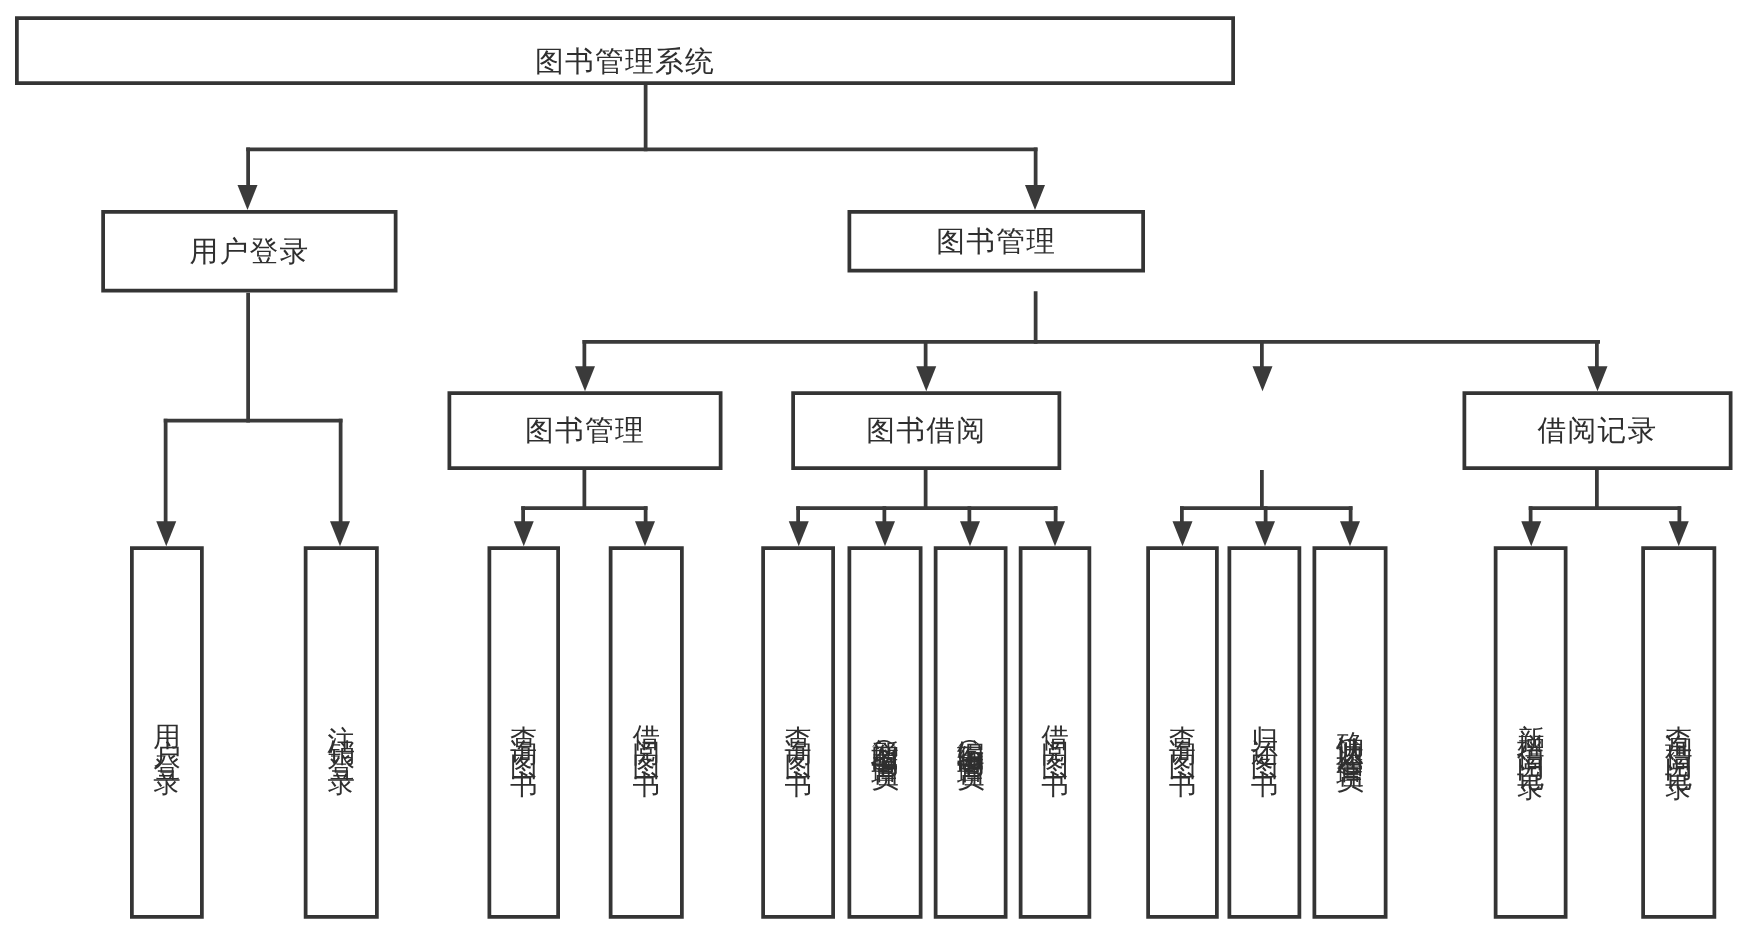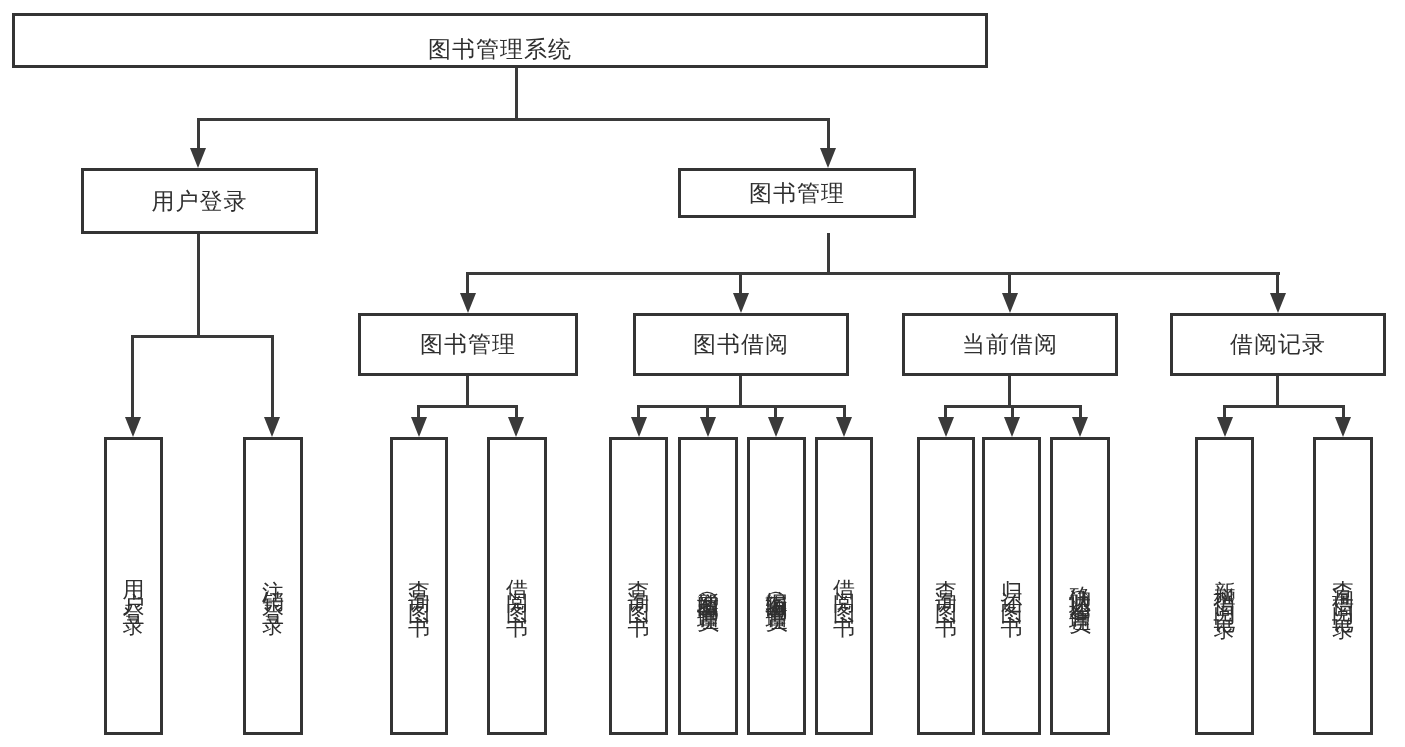--- a/index.html
+++ b/index.html
@@ -98,23 +98,20 @@
   <div class="arrow" style="left:1010px;top:293px;"></div>
   <div class="vline" style="left:1276px;top:272px;height:23px;"></div>
   <div class="arrow" style="left:1278px;top:293px;"></div>
 
   <div class="box" style="left:358px;top:313px;width:220px;height:63px;">
     <span>图书管理</span>
   </div>
   <div class="box" style="left:633px;top:313px;width:216px;height:63px;">
     <span>图书借阅</span>
   </div>
-  <div class="box" style="left:902px;top:313px;width:216px;height:63px;">
-    <span>当前借阅</span>
-  </div>
   <div class="box" style="left:1170px;top:313px;width:216px;height:63px;">
     <span>借阅记录</span>
   </div>
 
   <div class="vline" style="left:466px;top:376px;height:31px;"></div>
   <div class="hline" style="left:417px;top:405px;width:101px;"></div>
   <div class="vline" style="left:417px;top:405px;height:14px;"></div>
   <div class="arrow" style="left:419px;top:417px;"></div>
   <div class="vline" style="left:515px;top:405px;height:14px;"></div>
   <div class="arrow" style="left:516px;top:417px;"></div>

